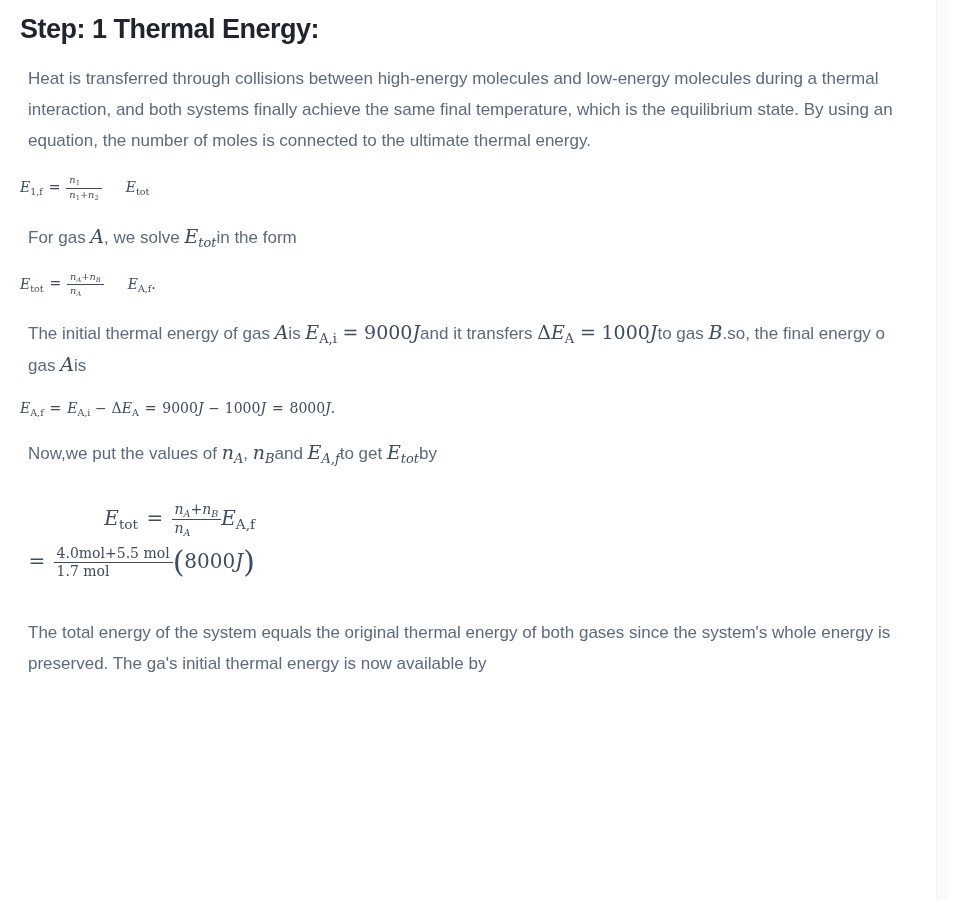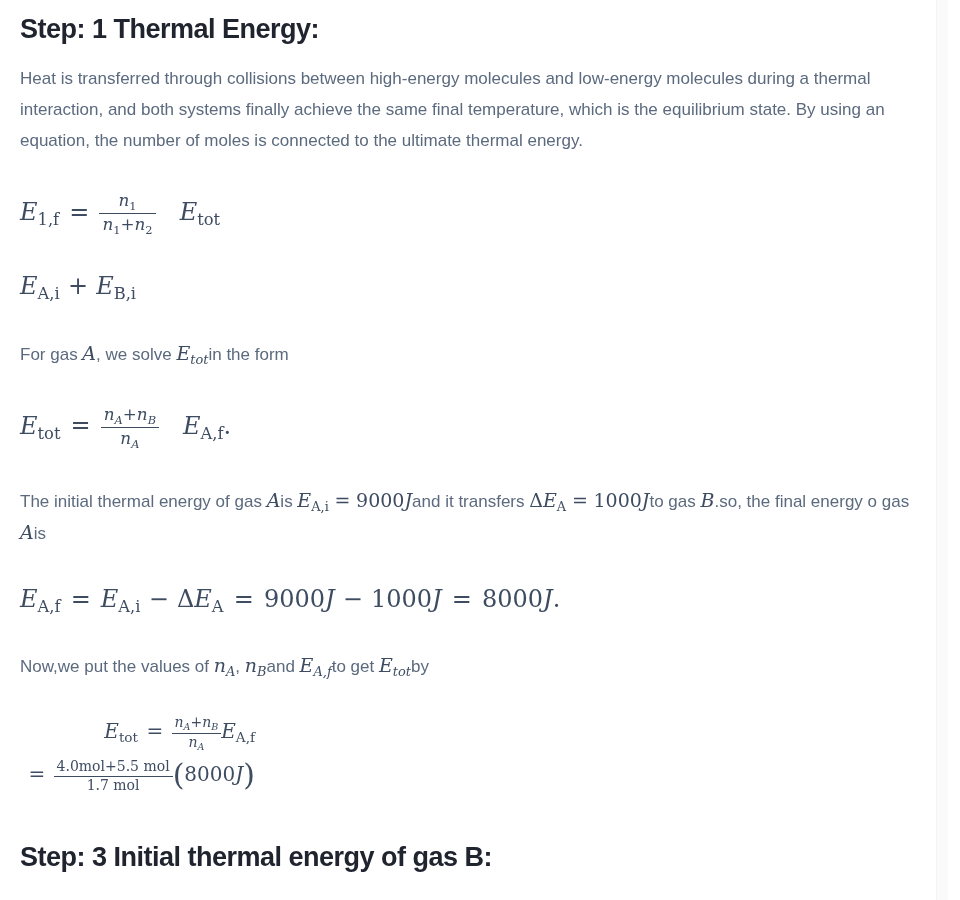--- a/index.html
+++ b/index.html
@@ -25,50 +25,50 @@
   h2.step {
     margin: 30px 0 16px 0;
     font-size: 27px;
     line-height: 30px;
     font-weight: 700;
     letter-spacing: -0.5px;
     color: #20242e;
   }
   h2.step.first { margin-top: 0; }
   p.body {
-    margin: 19px 0;
+    margin: 19px 8px;
     max-width: 910px;
     font-size: 17px;
     line-height: 31px;
     color: #5b6a7e;
   }
   
   .math, .im {
     font-family: "DejaVu Serif", "Liberation Serif", serif;
     color: #3e4c62;
   }
   .math-display {
-    margin: 35px 0;
-    font-size: 24px;
+    margin: 19px 0;
+    font-size: 14px;
     line-height: 1.25;
   }
   .im { font-size: 19px; }
   .math i, .im i { font-style: italic; font-weight: 400; }
   .math sub, .im sub {
     font-size: 0.68em;
     vertical-align: -0.32em;
     line-height: 1;
   }
   .rel { margin: 0 0.42em; }
   .op  { margin: 0 0.34em; }
   .im .rel { margin: 0 0.3em; }
   .frac {
     display: inline-block;
     vertical-align: -0.62em;
-    text-align: center;
+    text-align: left;
     font-size: 0.7em;
     line-height: 1.12;
   }
   .frac .num { display: block; padding: 0 3px 1px 3px; }
   .frac .den { display: block; border-top: 1px solid currentColor; padding: 1px 3px 0 3px; }
   .qspace { display: inline-block; width: 24px; }
   .bigp {
     font-size: 1.5em;
     line-height: 0;
     vertical-align: -0.13em;
@@ -88,35 +88,33 @@
 </style>
 </head>
 <body>
 
 <div class="doc">
 
   <section>
     <h2 class="step first">Step: 1 Thermal Energy:</h2>
     <p class="body">Heat is transferred through collisions between high-energy molecules and low-energy molecules during a thermal interaction, and both systems finally achieve the same final temperature, which is the equilibrium state. By using an equation, the number of moles is connected to the ultimate thermal energy.</p>
     <div class="math math-display"><i>E</i><sub>1,f</sub><span class="rel">=</span><span class="frac"><span class="num"><i>n</i><sub>1</sub></span><span class="den"><i>n</i><sub>1</sub>+<i>n</i><sub>2</sub></span></span><span class="qspace"></span><i>E</i><sub>tot</sub></div>
-    <div class="math math-display"><i>E</i><sub>A,i</sub><span class="op">+</span><i>E</i><sub>B,i</sub></div>
     <p class="body">For gas <span class="im"><i>A</i></span>, we solve <span class="im"><i>E</i><sub><i>tot</i></sub></span>in the form</p>
     <div class="math math-display"><i>E</i><sub>tot</sub><span class="rel">=</span><span class="frac"><span class="num"><i>n</i><sub><i>A</i></sub>+<i>n</i><sub><i>B</i></sub></span><span class="den"><i>n</i><sub><i>A</i></sub></span></span><span class="qspace"></span><i>E</i><sub>A,f</sub>.</div>
   </section>
 
   <section>
     <p class="body">The initial thermal energy of gas <span class="im"><i>A</i></span>is <span class="im"><i>E</i><sub>A,i</sub><span class="rel">=</span>9000<i>J</i></span>and it transfers <span class="im">Δ<i>E</i><sub>A</sub><span class="rel">=</span>1000<i>J</i></span>to gas <span class="im"><i>B</i></span>.so, the final energy o gas <span class="im"><i>A</i></span>is</p>
     <div class="math math-display"><i>E</i><sub>A,f</sub><span class="rel">=</span><i>E</i><sub>A,i</sub><span class="op">−</span>Δ<i>E</i><sub>A</sub><span class="rel">=</span>9000<i>J</i><span class="op">−</span>1000<i>J</i><span class="rel">=</span>8000<i>J</i>.</div>
     <p class="body">Now,we put the values of <span class="im"><i>n</i><sub><i>A</i></sub></span>, <span class="im"><i>n</i><sub><i>B</i></sub></span>and <span class="im"><i>E</i><sub><i>A,f</i></sub></span>to get <span class="im"><i>E</i><sub><i>tot</i></sub></span>by</p>
     <div class="math aligned">
       <span class="mrow"><i>E</i><sub>tot</sub><span class="rel">=</span><span class="frac"><span class="num"><i>n</i><sub><i>A</i></sub>+<i>n</i><sub><i>B</i></sub></span><span class="den"><i>n</i><sub><i>A</i></sub></span></span><i>E</i><sub>A,f</sub></span>
       <span class="mrow"><span class="rel">=</span><span class="frac"><span class="num">4.0mol+5.5 mol</span><span class="den">1.7 mol</span></span><span class="bigp">(</span>8000<i>J</i><span class="bigp">)</span></span>
     </div>
   </section>
 
   <section>
-    <h2 class="step">Step: 3 Initial thermal energy of gas B:</h2>
     <p class="body">The total energy of the system equals the original thermal energy of both gases since the system's whole energy is preserved. The ga's initial thermal energy is now available by</p>
 
   </section>
 
   <div class="gutter"></div>
 </div>
 
 </body></html>

